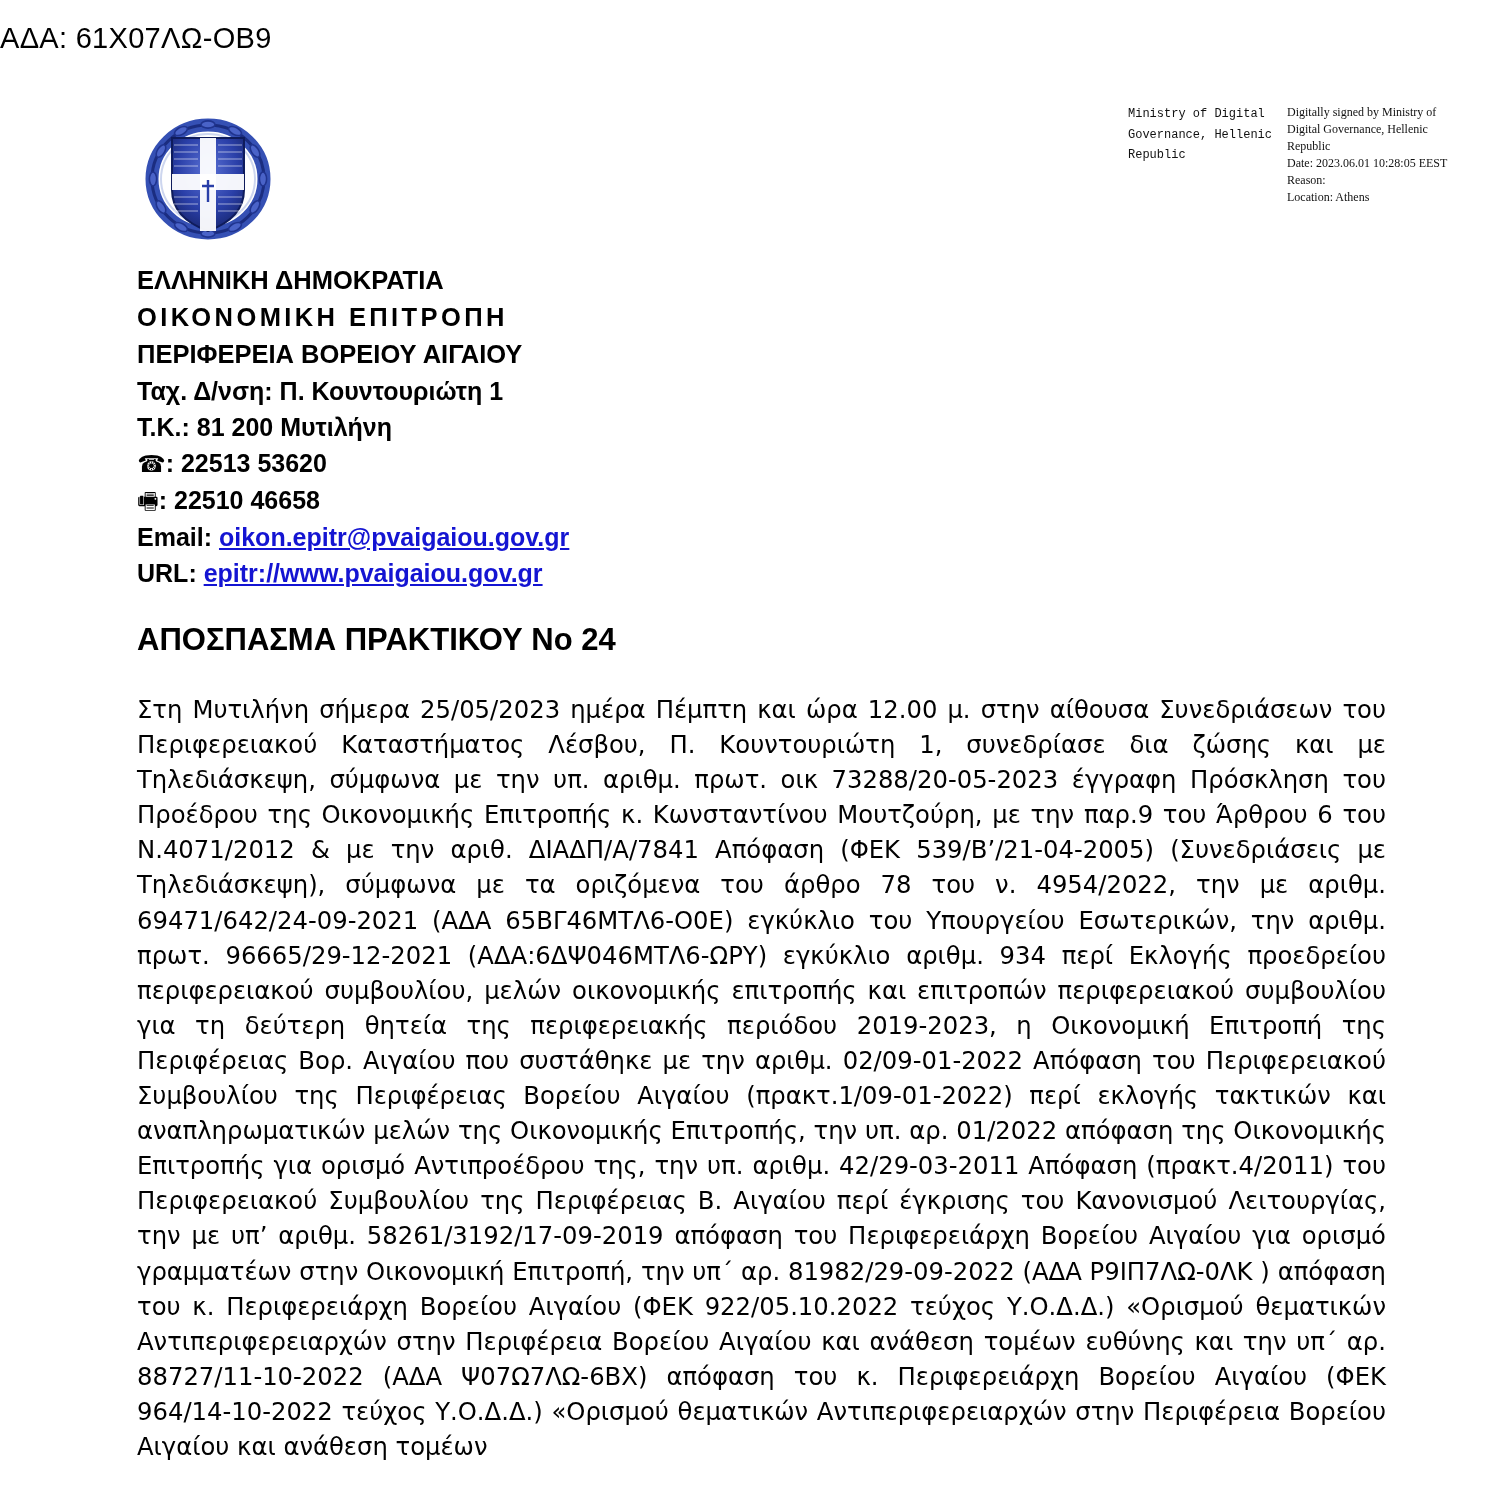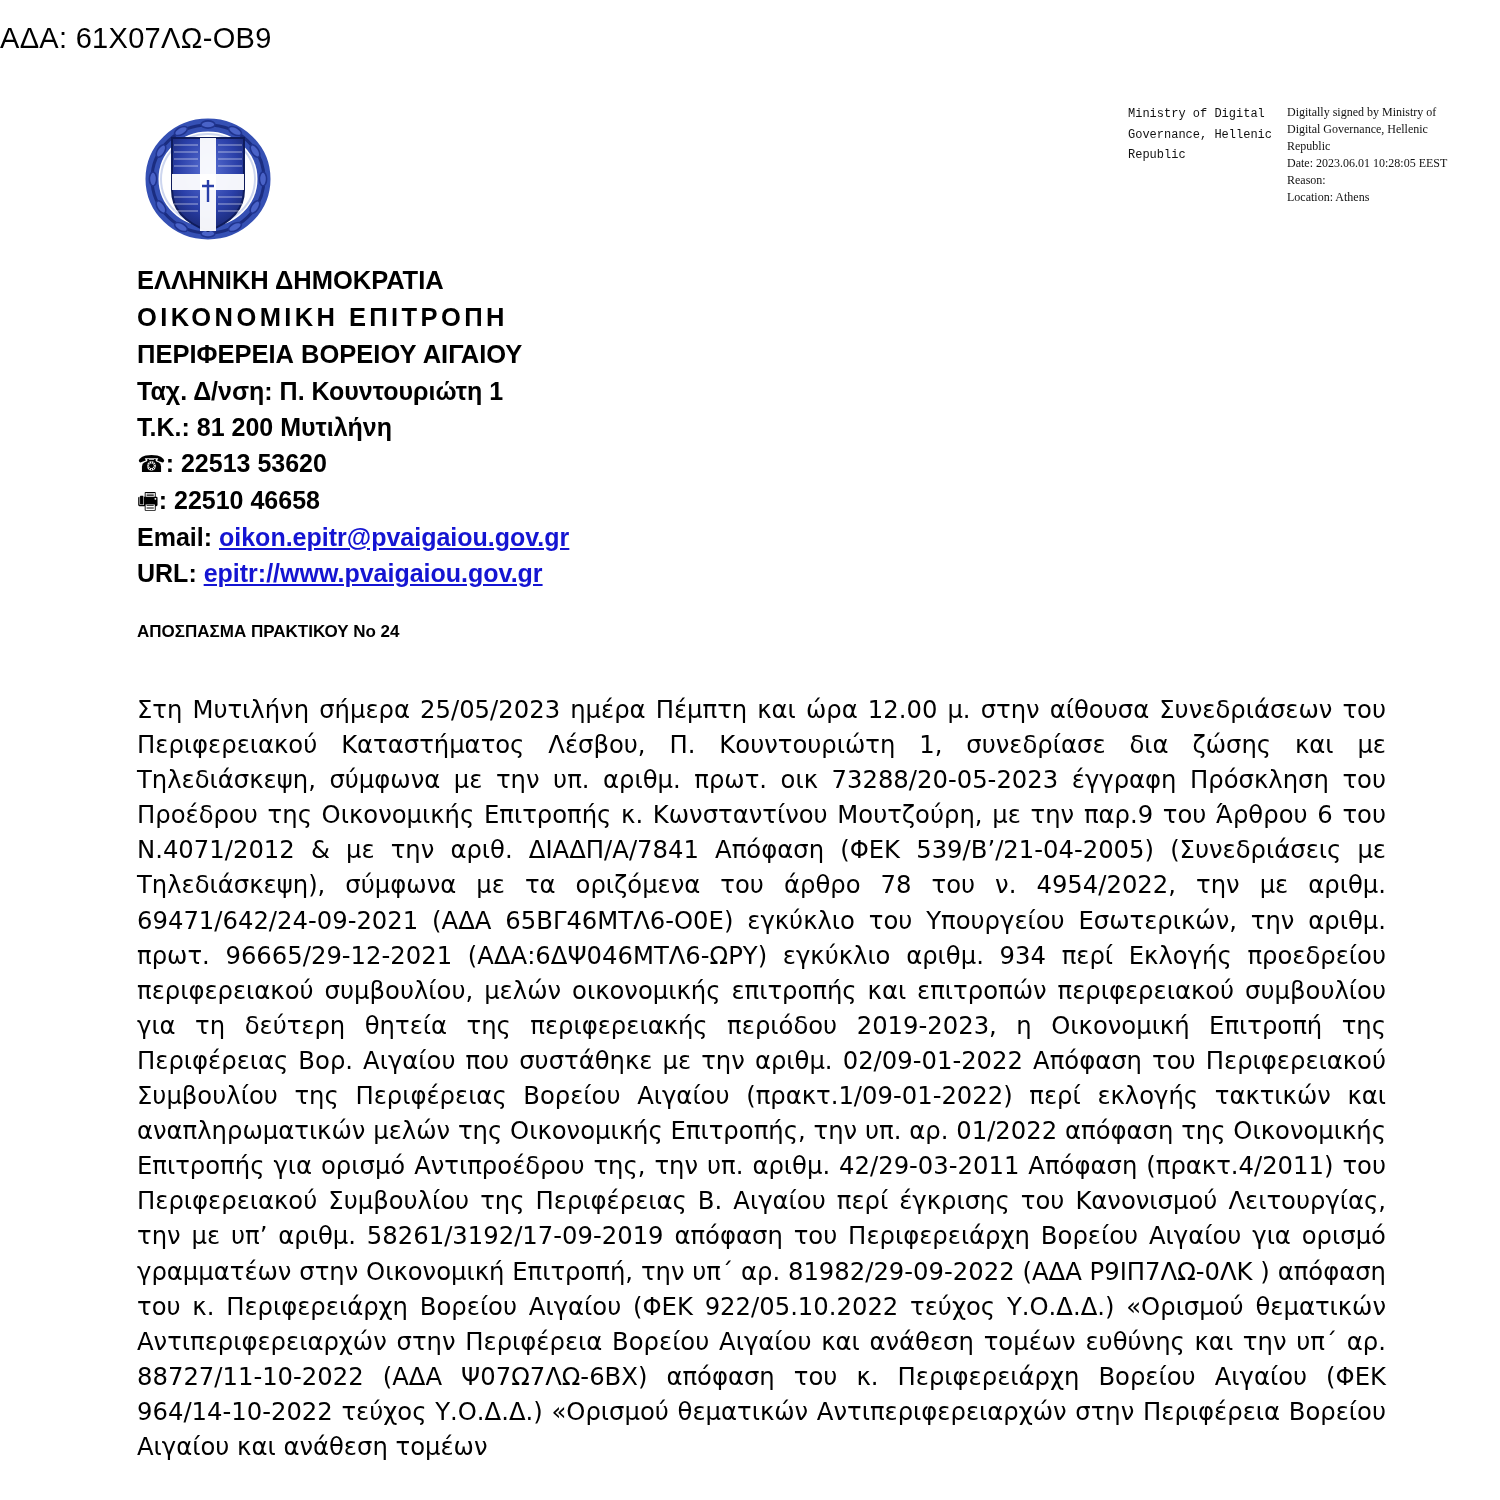--- a/index.html
+++ b/index.html
@@ -85,21 +85,21 @@
     font-weight: bold;
     margin-top: 20px;
   }
 
   
   .doc-title {
     position: absolute;
     top: 622px; left: 137px;
     font-family: "Liberation Sans", sans-serif;
     font-weight: bold;
-    font-size: 17px;
+    font-size: 31px;
     white-space: nowrap;
   }
 
   
   .body-text {
     position: absolute;
     top: 692px; left: 137px;
     width: 1249px;
     font-family: "DejaVu Sans", sans-serif;
     font-size: 24.3px;

